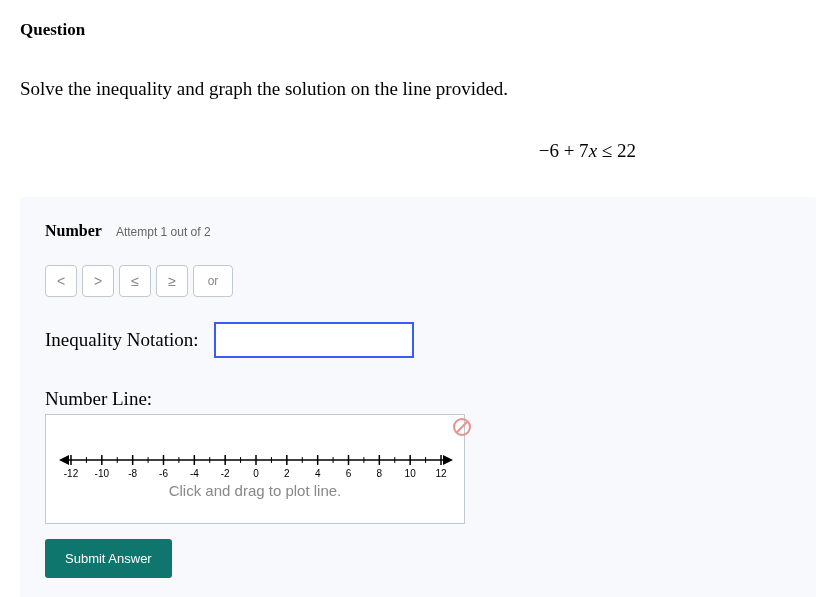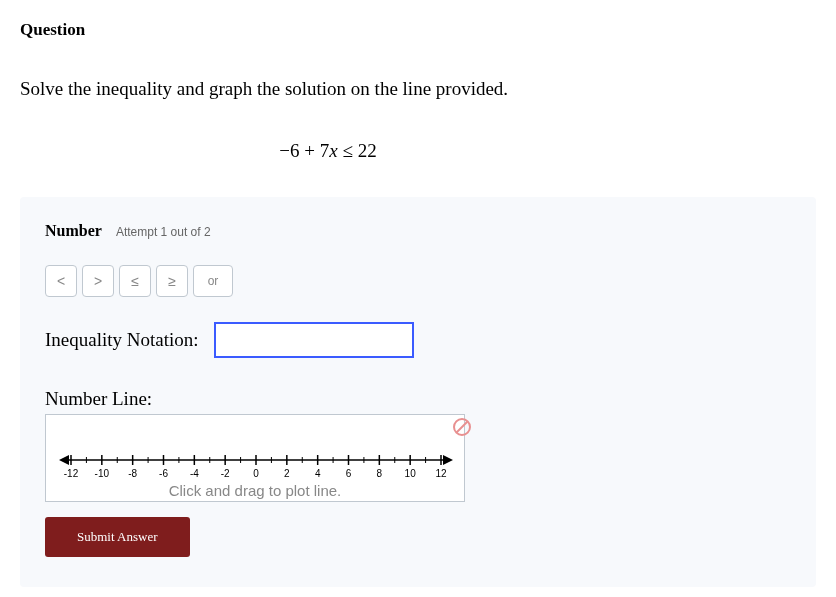--- a/index.html
+++ b/index.html
@@ -17,21 +17,21 @@
       font-weight: bold;
       font-size: 17px;
       margin-bottom: 38px;
     }
     .question-text {
       font-size: 19px;
       margin-bottom: 40px;
     }
     .equation {
       font-size: 19px;
-      text-align: center;
+      text-align: right;
       padding-right: 180px;
       margin-bottom: 35px;
       font-family: 'Times New Roman', serif;
     }
     .equation .var {
       font-style: italic;
     }
     .answer-panel {
       background: #f7f9fc;
       padding: 25px 25px 30px 25px;
@@ -92,21 +92,21 @@
       outline: none;
     }
     .numberline-label {
       font-size: 19px;
       margin-bottom: 4px;
     }
     .numberline-container {
       border: 1px solid #c0c8d0;
       background: #fff;
       width: 420px;
-      padding: 10px 0 2px 0;
+      padding: 10px 0 24px 0;
       position: relative;
       margin-bottom: 15px;
     }
     .numberline-area {
       position: relative;
       height: 55px;
     }
     .nl-svg {
       display: block;
     }
@@ -118,25 +118,25 @@
       margin-top: 2px;
     }
     .cursor-icon {
       position: absolute;
       right: -8px;
       top: -8px;
       width: 20px;
       height: 20px;
     }
     .submit-btn {
-      background: #7f1d1d;
+      background: #0f766e;
       color: #fff;
       border: none;
-      padding: 12px 32px;
-      font-family: Liberation Serif, serif;
+      padding: 12px 20px;
+      font-family: Liberation Sans, sans-serif;
       font-size: 13px;
       border-radius: 3px;
       cursor: pointer;
     }
   </style>
 </head>
 <body>
 
 <div class="question-heading">Question</div>
 

